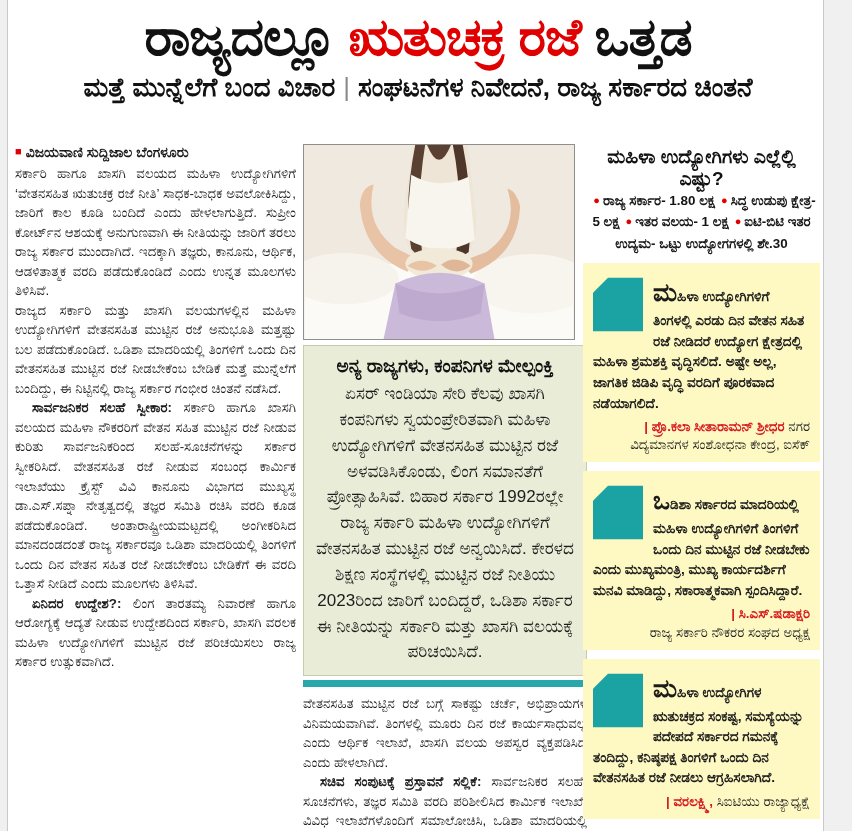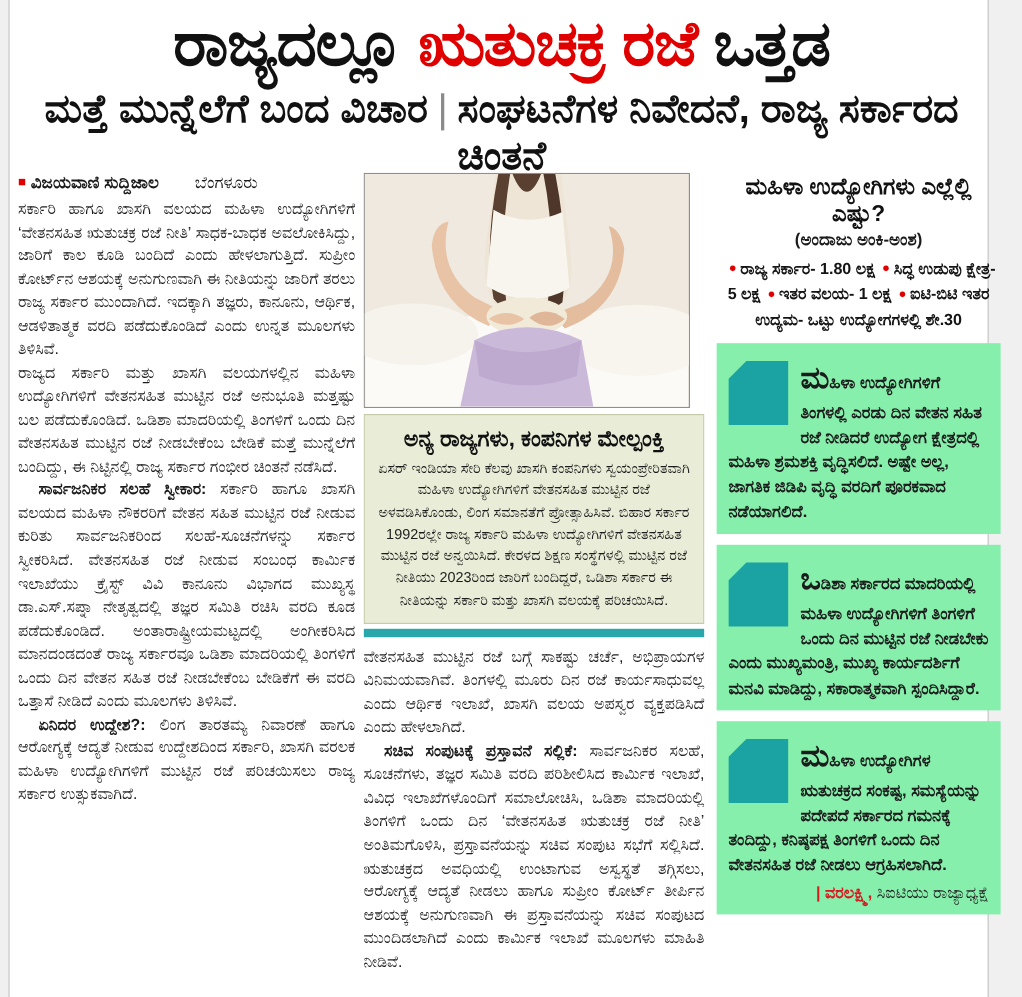--- a/index.html
+++ b/index.html
@@ -14,58 +14,58 @@
   .edge-left  { left:0; width:8px;  border-right:1px solid #c9c9c9; }
   .edge-right { right:0; width:29px; border-left:1px solid #c9c9c9; }
 
   
   .masthead { position:absolute; left:16px; top:8px; width:804px; text-align:center; }
   .headline {
     font-size:52px; line-height:1.12; font-weight:800; letter-spacing:-1px;
     color:#111; white-space:nowrap;
   }
   .headline .red { color:#e00000; }
-  .subheadline { font-size:33px; font-weight:bold; margin-top:6px; color:#111; }
+  .subheadline { font-size:26px; font-weight:bold; margin-top:6px; color:#111; }
   .subheadline .sep { color:#8a8a8a; font-weight:normal; padding:0 8px; }
 
   
   .col { position:absolute; top:144px; height:687px; overflow:hidden; }
   .col1 { left:15px;  width:281px; }
   .col2 { left:303px; width:284px; }
-  .col3 { left:597px; width:237px; }
+  .col3 { left:583px; width:237px; }
 
   .body { font-size:13.3px; line-height:1.47; text-align:justify; color:#1c1c1c; }
   .body + .body { text-indent:17px; }
   .body.noindent { text-indent:0; }
   .body b { font-weight:bold; }
 
   .byline { font-size:14px; font-weight:bold; margin-bottom:3px; }
   .byline .sq { color:#e00000; font-size:11px; vertical-align:2px; margin-right:4px; }
-  .byline .city { font-weight:normal;margin-left:26px; }
+  .byline .city { font-weight:bold; }
 
   
   .photo-frame { width:272px; height:196px; border:1px solid #8f8f8f; background:#efe8dd; }
   .photo-frame svg { display:block; width:100%; height:100%; }
 
   .green-box {
     margin-top:5px; background:#e9edd7; border:1px solid #c6cba9;
     padding:8px 10px 10px; text-align:center;
   }
   .green-box h3 { font-size:18.5px; font-weight:800; line-height:1.25; margin-bottom:4px; color:#111; }
-  .green-box p { font-size:12px; line-height:1.52; color:#1c1c1c; }
+  .green-box p { font-size:17px; line-height:1.52; color:#1c1c1c; }
   .teal-bar { height:7px; background:#29a8ab; margin:4px 0 7px; }
 
   
   .stats { text-align:center; padding-top:2px; }
   .stats h3 { font-size:19px; font-weight:800; color:#111; }
   .stats .sub { font-size:14px; font-weight:bold; margin:1px 0 5px; }
   .stats-body { font-size:13.4px; font-weight:bold; line-height:1.6; color:#141414; }
   .stats-body .dot { color:#e00000; font-size:11px; margin:0 3px 0 6px; vertical-align:1px; }
 
-  .quote { background:#86efac; margin-top:9px; padding:10px 10px 8px; }
+  .quote { background:#fef9c3; margin-top:9px; padding:10px 10px 8px; }
   .qmark { float:left; width:50px; height:55px; margin:4px 10px 2px 0; }
   .qmark svg { display:block; width:100%; height:100%; }
   .quote-text { font-size:13.7px; font-weight:600; line-height:1.5; text-align:left; color:#1b1b1b; }
   .quote-text::first-letter { font-size:1.85em; font-weight:800; }
   .attrib { clear:none; text-align:right; margin-top:4px; font-size:13.4px; line-height:1.35; }
   .attrib .nm { color:#d71920; font-weight:800; }
   .attrib .rl { color:#222; font-weight:normal; }
 </style>
 </head>
 <body>
@@ -115,40 +115,41 @@
     </div>
     <div class="teal-bar"></div>
 
     <p class="body noindent">ವೇತನಸಹಿತ ಮುಟ್ಟಿನ ರಜೆ ಬಗ್ಗೆ ಸಾಕಷ್ಟು ಚರ್ಚೆ, ಅಭಿಪ್ರಾಯಗಳ ವಿನಿಮಯವಾಗಿವೆ. ತಿಂಗಳಲ್ಲಿ ಮೂರು ದಿನ ರಜೆ ಕಾರ್ಯಸಾಧುವಲ್ಲ ಎಂದು ಆರ್ಥಿಕ ಇಲಾಖೆ, ಖಾಸಗಿ ವಲಯ ಅಪಸ್ವರ ವ್ಯಕ್ತಪಡಿಸಿದೆ ಎಂದು ಹೇಳಲಾಗಿದೆ.</p>
     <p class="body"><b>ಸಚಿವ ಸಂಪುಟಕ್ಕೆ ಪ್ರಸ್ತಾವನೆ ಸಲ್ಲಿಕೆ:</b> <span>ಸಾರ್ವಜನಿಕರ ಸಲಹೆ, ಸೂಚನೆಗಳು, ತಜ್ಞರ ಸಮಿತಿ ವರದಿ ಪರಿಶೀಲಿಸಿದ ಕಾರ್ಮಿಕ ಇಲಾಖೆ, ವಿವಿಧ ಇಲಾಖೆಗಳೊಂದಿಗೆ ಸಮಾಲೋಚಿಸಿ, ಒಡಿಶಾ ಮಾದರಿಯಲ್ಲಿ ತಿಂಗಳಿಗೆ ಒಂದು ದಿನ ‘ವೇತನಸಹಿತ ಋತುಚಕ್ರ ರಜೆ ನೀತಿ’ ಅಂತಿಮಗೊಳಿಸಿ, ಪ್ರಸ್ತಾವನೆಯನ್ನು ಸಚಿವ ಸಂಪುಟ ಸಭೆಗೆ ಸಲ್ಲಿಸಿದೆ. ಋತುಚಕ್ರದ ಅವಧಿಯಲ್ಲಿ ಉಂಟಾಗುವ ಅಸ್ವಸ್ಥತೆ ತಗ್ಗಿಸಲು, ಆರೋಗ್ಯಕ್ಕೆ ಆದ್ಯತೆ ನೀಡಲು ಹಾಗೂ ಸುಪ್ರೀಂ ಕೋರ್ಟ್ ತೀರ್ಪಿನ ಆಶಯಕ್ಕೆ ಅನುಗುಣವಾಗಿ ಈ ಪ್ರಸ್ತಾವನೆಯನ್ನು ಸಚಿವ ಸಂಪುಟದ ಮುಂದಿಡಲಾಗಿದೆ ಎಂದು ಕಾರ್ಮಿಕ ಇಲಾಖೆ ಮೂಲಗಳು ಮಾಹಿತಿ ನೀಡಿವೆ.</span></p>
   </section>
 
   <aside class="col col3">
     <div class="stats">
       <h3>ಮಹಿಳಾ ಉದ್ಯೋಗಿಗಳು ಎಲ್ಲೆಲ್ಲಿ ಎಷ್ಟು?</h3>
-      <div class="sub">(ಅಂದಾಜು ಅಂಕಿ-ಅಂಶ)</div>
       <p class="stats-body"><span class="dot">●</span><span>ರಾಜ್ಯ ಸರ್ಕಾರ- 1.80 ಲಕ್ಷ</span><span class="dot">●</span><span>ಸಿದ್ಧ ಉಡುಪು ಕ್ಷೇತ್ರ- 5 ಲಕ್ಷ</span><span class="dot">●</span><span>ಇತರ ವಲಯ- 1 ಲಕ್ಷ</span><span class="dot">●</span><span>ಐಟಿ-ಬಿಟಿ ಇತರ ಉದ್ಯಮ- ಒಟ್ಟು ಉದ್ಯೋಗಗಳಲ್ಲಿ ಶೇ.30</span></p>
     </div>
 
     <div class="quote">
       <div class="qmark">
           <svg viewBox="0 0 60 64">
             <polygon points="18,0 60,0 60,64 0,64 0,18" fill="#1ba3a3"></polygon>
           </svg>
         </div>
       <p class="quote-text">ಮಹಿಳಾ ಉದ್ಯೋಗಿಗಳಿಗೆ ತಿಂಗಳಲ್ಲಿ ಎರಡು ದಿನ ವೇತನ ಸಹಿತ ರಜೆ ನೀಡಿದರೆ ಉದ್ಯೋಗ ಕ್ಷೇತ್ರದಲ್ಲಿ ಮಹಿಳಾ ಶ್ರಮಶಕ್ತಿ ವೃದ್ಧಿಸಲಿದೆ. ಅಷ್ಟೇ ಅಲ್ಲ, ಜಾಗತಿಕ ಜಿಡಿಪಿ ವೃದ್ಧಿ ವರದಿಗೆ ಪೂರಕವಾದ ನಡೆಯಾಗಲಿದೆ.</p>
+      <p class="attrib"><span class="nm">| ಪ್ರೊ.ಕಲಾ ಸೀತಾರಾಮನ್ ಶ್ರೀಧರ</span> <span class="rl">ನಗರ ವಿದ್ಯಮಾನಗಳ ಸಂಶೋಧನಾ ಕೇಂದ್ರ, ಐಸೆಕ್</span></p>
     </div>
 
     <div class="quote">
       <div class="qmark">
           <svg viewBox="0 0 60 64">
             <polygon points="18,0 60,0 60,64 0,64 0,18" fill="#1ba3a3"></polygon>
           </svg>
         </div>
       <p class="quote-text">ಒಡಿಶಾ ಸರ್ಕಾರದ ಮಾದರಿಯಲ್ಲಿ ಮಹಿಳಾ ಉದ್ಯೋಗಿಗಳಿಗೆ ತಿಂಗಳಿಗೆ ಒಂದು ದಿನ ಮುಟ್ಟಿನ ರಜೆ ನೀಡಬೇಕು ಎಂದು ಮುಖ್ಯಮಂತ್ರಿ, ಮುಖ್ಯ ಕಾರ್ಯದರ್ಶಿಗೆ ಮನವಿ ಮಾಡಿದ್ದು, ಸಕಾರಾತ್ಮಕವಾಗಿ ಸ್ಪಂದಿಸಿದ್ದಾರೆ.</p>
+      <p class="attrib"><span class="nm">| ಸಿ.ಎಸ್.ಷಡಾಕ್ಷರಿ</span><br><span class="rl">ರಾಜ್ಯ ಸರ್ಕಾರಿ ನೌಕರರ ಸಂಘದ ಅಧ್ಯಕ್ಷ</span></p>
     </div>
 
     <div class="quote">
       <div class="qmark">
           <svg viewBox="0 0 60 64">
             <polygon points="18,0 60,0 60,64 0,64 0,18" fill="#1ba3a3"></polygon>
           </svg>
         </div>
       <p class="quote-text">ಮಹಿಳಾ ಉದ್ಯೋಗಿಗಳ ಋತುಚಕ್ರದ ಸಂಕಷ್ಟ, ಸಮಸ್ಯೆಯನ್ನು ಪದೇಪದೆ ಸರ್ಕಾರದ ಗಮನಕ್ಕೆ ತಂದಿದ್ದು, ಕನಿಷ್ಠಪಕ್ಷ ತಿಂಗಳಿಗೆ ಒಂದು ದಿನ ವೇತನಸಹಿತ ರಜೆ ನೀಡಲು ಆಗ್ರಹಿಸಲಾಗಿದೆ.</p>
       <p class="attrib"><span class="nm">| ವರಲಕ್ಷ್ಮಿ,</span> <span class="rl">ಸಿಐಟಿಯು ರಾಜ್ಯಾಧ್ಯಕ್ಷೆ</span></p>

